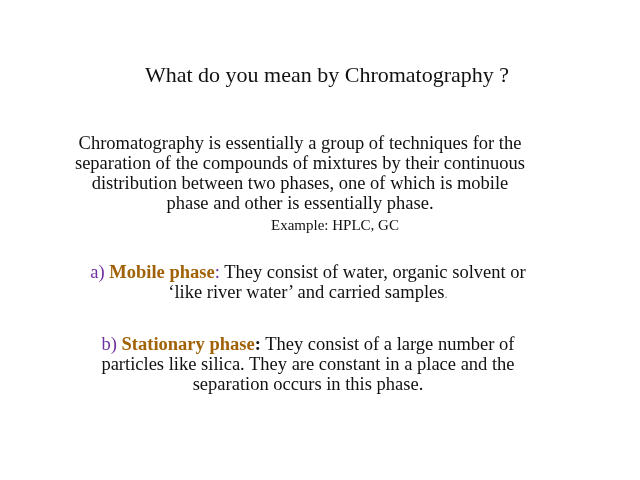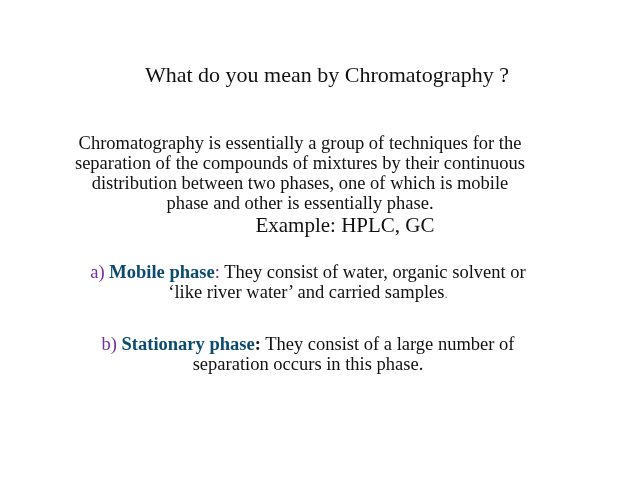--- a/index.html
+++ b/index.html
@@ -9,29 +9,29 @@
     }
     .title {
       position: absolute; left: 0; width: 640px; top: 58px; text-align: center;
       font-size: 22px; line-height: 34px; padding-left: 14px; box-sizing: border-box;
     }
     .intro {
       position: absolute; left: 40px; width: 520px; top: 133px; text-align: center;
       font-size: 18.5px; line-height: 20px; font-family: Liberation Serif, serif;
     }
     .example {
-      position: absolute; left: 50px; width: 520px; top: 214px; text-align: center;
-      font-size: 21px; line-height: 22px; padding-left: 70px; box-sizing: border-box;
+      position: absolute; left: 40px; width: 520px; top: 214px; text-align: center;
+      font-size: 15px; line-height: 22px; padding-left: 70px; box-sizing: border-box;
     }
     .para {
       position: absolute; font-size: 18.5px; line-height: 20px; text-align: center;
     }
     .para-a { left: 58px; width: 500px; top: 262px; }
     .para-b { left: 58px; width: 500px; top: 334px; }
-    .purple { color: #0c4a6e; font-weight: bold; }
+    .purple { color: #a16207; font-weight: bold; }
     .purple-plain { color: #7030a0; }
     .grey { color: #808080; font-size: 13px; }
     .bold { font-weight: bold; }
   </style>
 </head>
 <body>
 
 <div class="title">What do you mean by Chromatography ?</div>
 
 <div class="intro">
@@ -43,14 +43,15 @@
 
 <div class="example">Example: HPLC, GC</div>
 
 <div class="para para-a">
   <div><span class="purple-plain">a) </span><span class="purple">Mobile phase</span><span class="purple-plain">:</span><span> They consist of water, organic solvent or</span></div>
   <div><span>‘like river water’ and carried samples</span><span class="grey">.</span></div>
 </div>
 
 <div class="para para-b">
   <div><span class="purple-plain">b) </span><span class="purple">Stationary phase</span><span class="bold">:</span><span> They consist of a large number of</span></div>
+  <div>particles like silica. They are constant in a place and the</div>
   <div>separation occurs in this phase.</div>
 </div>
 
 </body></html>

